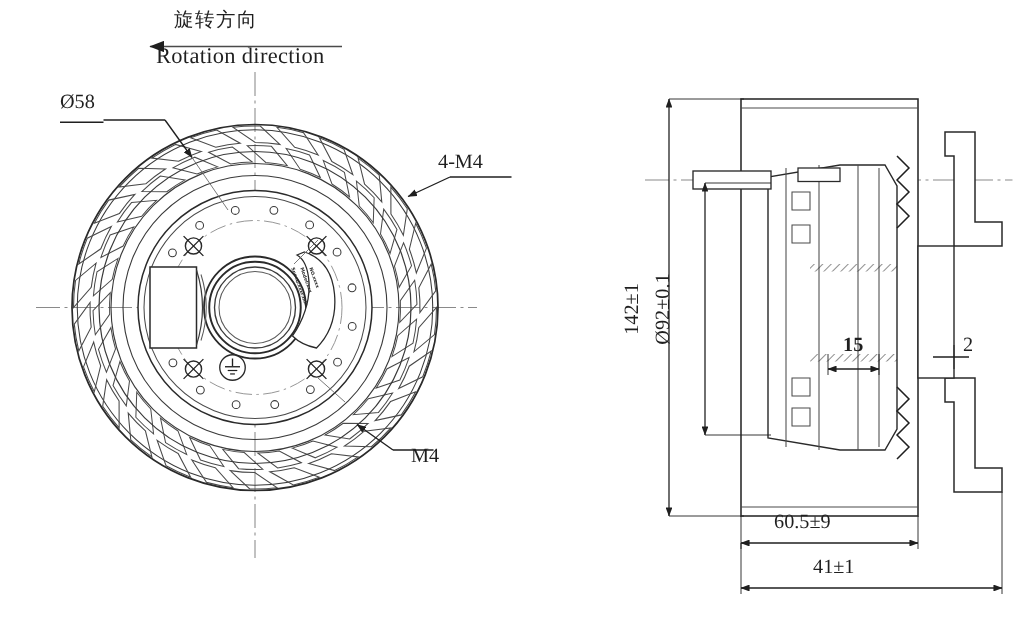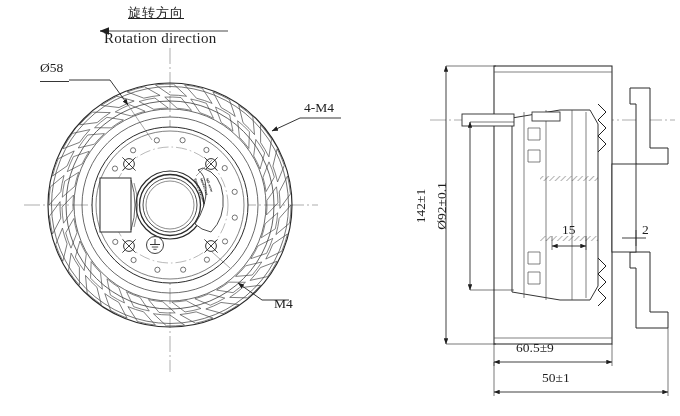--- a/index.html
+++ b/index.html
@@ -305,37 +305,37 @@
     </g>
 
     <g>
       <line x1="494" y1="392" x2="668" y2="392" stroke="#1f1f1f" stroke-width="0.85" marker-start="url(#arSr)" marker-end="url(#arS)"></line>
       <line x1="494" y1="362" x2="494" y2="396" stroke="#1f1f1f" stroke-width="0.6"></line>
       <line x1="668" y1="328" x2="668" y2="396" stroke="#1f1f1f" stroke-width="0.6"></line>
     </g>
   </g>
 </svg>
 
-<div class="lbl lbl-cn" style="left:128px;top:4px;text-decoration:underline;">旋转方向</div>
+<div class="lbl lbl-cn" style="left:116px;top:4px;">旋转方向</div>
 
 <div class="lbl lbl-en" style="left:104px;top:30px;">Rotation direction</div>
 
 <div class="lbl dim" style="left:40px;top:60px;">Ø58</div>
 
-<div class="lbl dim" style="left:292px;top:100px;margin-left:12px;">4-M4</div>
+<div class="lbl dim" style="left:292px;top:100px;">4-M4</div>
 
 <div class="lbl dim" style="left:274px;top:296px;">M4</div>
 
 <div class="nameplate" style="left:196px;top:178px;transform:rotate(70deg);transform-origin:left top;">Speed:xxxr/min</div>
 <div class="nameplate" style="left:202px;top:178px;transform:rotate(70deg);transform-origin:left top;">Model:xxx</div>
 <div class="nameplate" style="left:208px;top:178px;transform:rotate(70deg);transform-origin:left top;">NO.xxxx</div>
 
 <div class="lbl dim rot90" style="left:404px;top:198px;">142±1</div>
 
 <div class="lbl dim rot90" style="left:418px;top:198px;">Ø92±0.1</div>
 
-<div class="lbl dim" style="left:562px;top:222px;">15</div>
+<div class="lbl dim" style="left:562px;top:222px;font-weight:bold;">15</div>
 
 <div class="lbl dim" style="left:642px;top:222px;">2</div>
 
 <div class="lbl dim" style="left:516px;top:340px;">60.5±9</div>
 
-<div class="lbl dim" style="left:542px;top:370px;">50±1</div>
+<div class="lbl dim" style="left:542px;top:370px;">41±1</div>
 
 </body></html>

